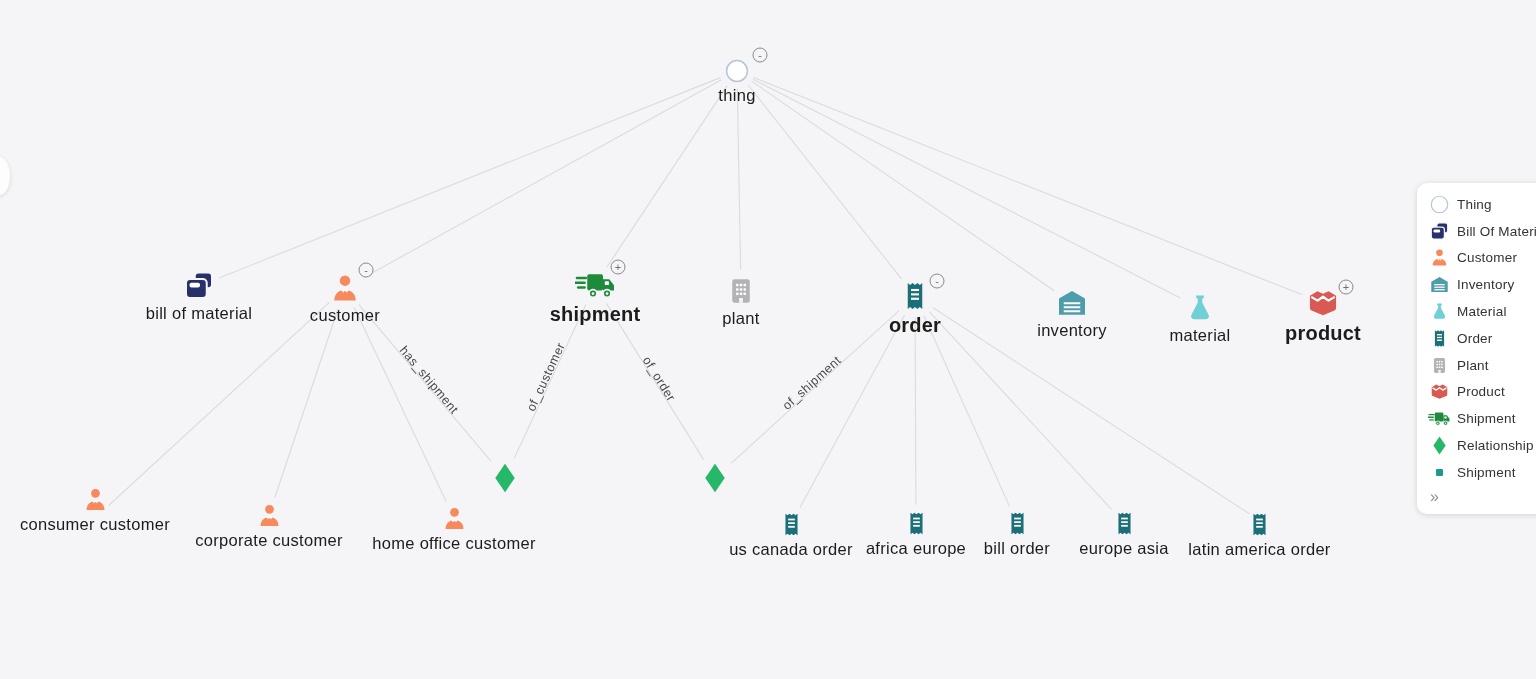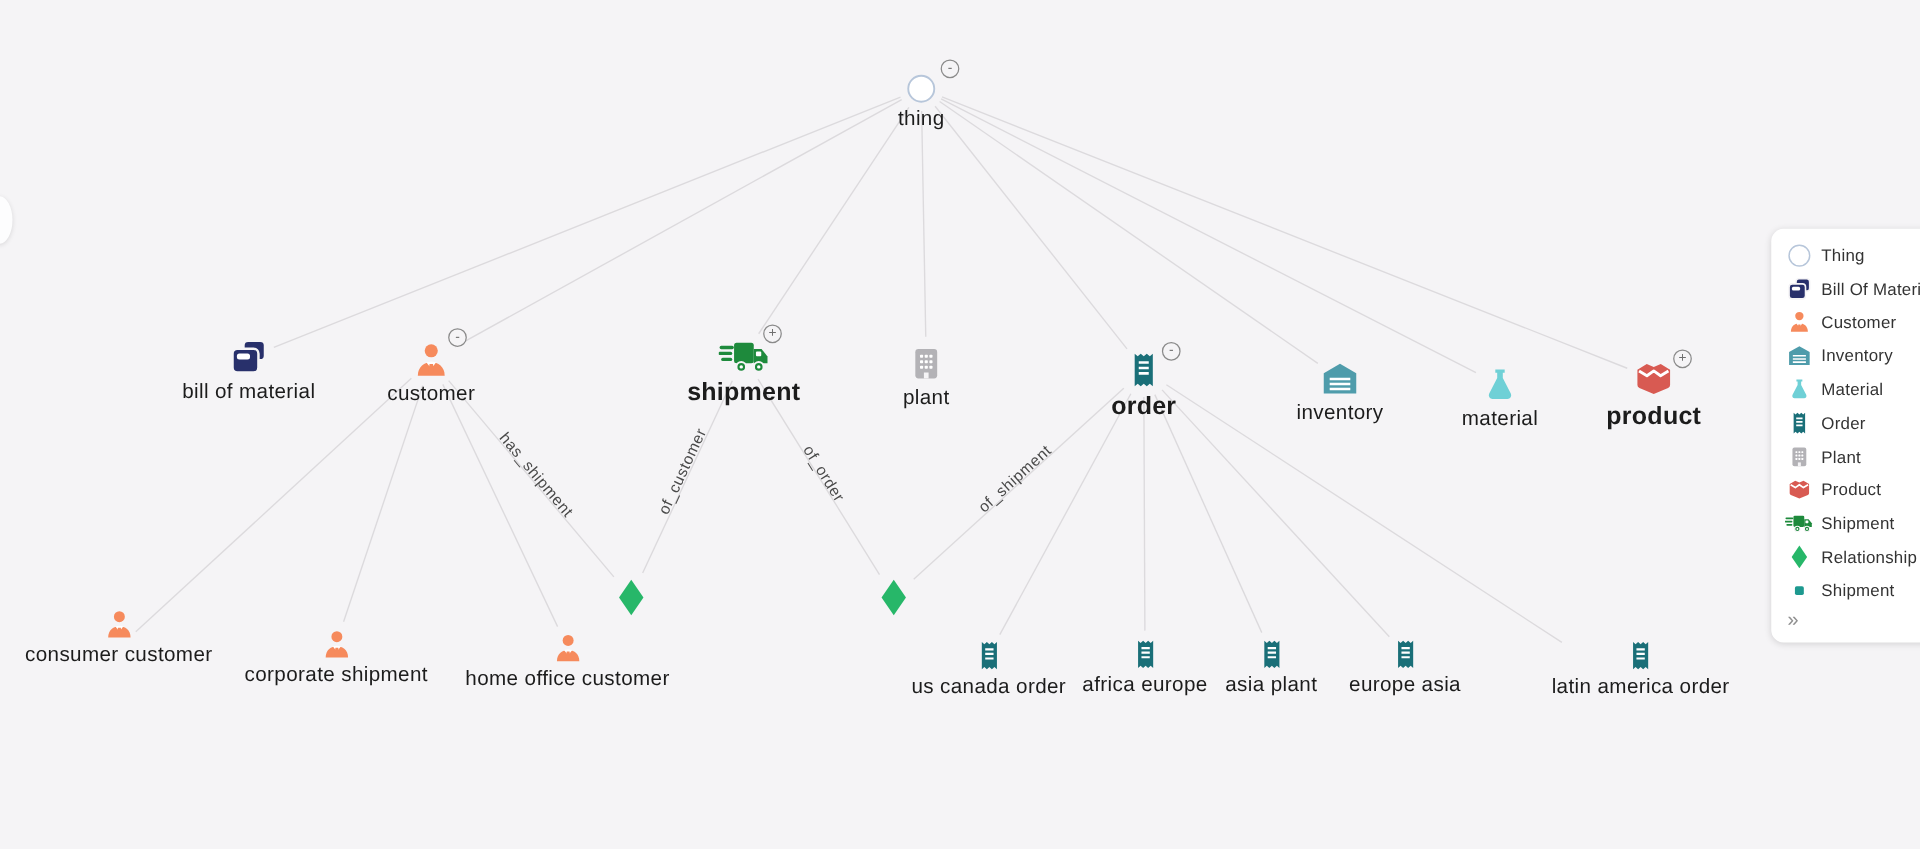--- a/index.html
+++ b/index.html
@@ -178,21 +178,21 @@
         </svg></span>
       <span class="node-label">consumer customer</span>
     </div>
     <div class="node-group" style="left: 256.5px; top: 502.5px; width: 25px; height: 25px;">
       <span class="node-icon"><svg width="25" height="25" viewBox="0 0 24 24">
     <circle cx="12" cy="6.1" r="4.2" fill="#f68a5c"></circle>
     <path d="M3.4 22 c0 -5.8 4.3 -8.6 8.6 -8.6 s8.6 2.8 8.6 8.6 z" fill="#f68a5c"></path>
     <path d="M8.8 13.5 L12 17.4 L15.2 13.5 L12 13 Z" fill="#fff"></path>
     <path d="M10.9 14.6 h2.2 l0.7 4.6 L12 21 l-1.8 -1.8 z" fill="#f68a5c"></path>
         </svg></span>
-      <span class="node-label">corporate shipment</span>
+      <span class="node-label">corporate customer</span>
     </div>
     <div class="node-group" style="left: 441.5px; top: 505.5px; width: 25px; height: 25px;">
       <span class="node-icon"><svg width="25" height="25" viewBox="0 0 24 24">
     <circle cx="12" cy="6.1" r="4.2" fill="#f68a5c"></circle>
     <path d="M3.4 22 c0 -5.8 4.3 -8.6 8.6 -8.6 s8.6 2.8 8.6 8.6 z" fill="#f68a5c"></path>
     <path d="M8.8 13.5 L12 17.4 L15.2 13.5 L12 13 Z" fill="#fff"></path>
     <path d="M10.9 14.6 h2.2 l0.7 4.6 L12 21 l-1.8 -1.8 z" fill="#f68a5c"></path>
         </svg></span>
       <span class="node-label">home office customer</span>
     </div>
@@ -220,34 +220,34 @@
     </div>
     <div class="node-group" style="left: 1004.5px; top: 510.5px; width: 25px; height: 25px;">
       <span class="node-icon"><svg width="25" height="25" viewBox="0 0 24 24">
     <path d="M6.2 1.6 L8.13 3.2 L10.07 1.6 L12 3.2 L13.93 1.6 L15.87 3.2 L17.8 1.6 V22.4 L15.87 20.8 L13.93 22.4 L12 20.8 L10.07 22.4 L8.13 20.8 L6.2 22.4 Z" fill="#1a6f78"></path>
     <g stroke="#fff" stroke-width="1.7">
             <line x1="8.8" y1="7.2" x2="15.2" y2="7.2"></line>
             <line x1="8.8" y1="10.7" x2="15.2" y2="10.7"></line>
             <line x1="8.8" y1="14.2" x2="15.2" y2="14.2"></line>
           </g>
         </svg></span>
-      <span class="node-label">asia plant</span>
+      <span class="node-label">bill order</span>
     </div>
     <div class="node-group" style="left: 1111.5px; top: 510.5px; width: 25px; height: 25px;">
       <span class="node-icon"><svg width="25" height="25" viewBox="0 0 24 24">
     <path d="M6.2 1.6 L8.13 3.2 L10.07 1.6 L12 3.2 L13.93 1.6 L15.87 3.2 L17.8 1.6 V22.4 L15.87 20.8 L13.93 22.4 L12 20.8 L10.07 22.4 L8.13 20.8 L6.2 22.4 Z" fill="#1a6f78"></path>
     <g stroke="#fff" stroke-width="1.7">
             <line x1="8.8" y1="7.2" x2="15.2" y2="7.2"></line>
             <line x1="8.8" y1="10.7" x2="15.2" y2="10.7"></line>
             <line x1="8.8" y1="14.2" x2="15.2" y2="14.2"></line>
           </g>
         </svg></span>
       <span class="node-label">europe asia</span>
     </div>
-    <div class="node-group" style="left: 1300px; top: 511.5px; width: 25px; height: 25px;">
+    <div class="node-group" style="left: 1247px; top: 511.5px; width: 25px; height: 25px;">
       <span class="node-icon"><svg width="25" height="25" viewBox="0 0 24 24">
     <path d="M6.2 1.6 L8.13 3.2 L10.07 1.6 L12 3.2 L13.93 1.6 L15.87 3.2 L17.8 1.6 V22.4 L15.87 20.8 L13.93 22.4 L12 20.8 L10.07 22.4 L8.13 20.8 L6.2 22.4 Z" fill="#1a6f78"></path>
     <g stroke="#fff" stroke-width="1.7">
             <line x1="8.8" y1="7.2" x2="15.2" y2="7.2"></line>
             <line x1="8.8" y1="10.7" x2="15.2" y2="10.7"></line>
             <line x1="8.8" y1="14.2" x2="15.2" y2="14.2"></line>
           </g>
         </svg></span>
       <span class="node-label">latin america order</span>
     </div>

